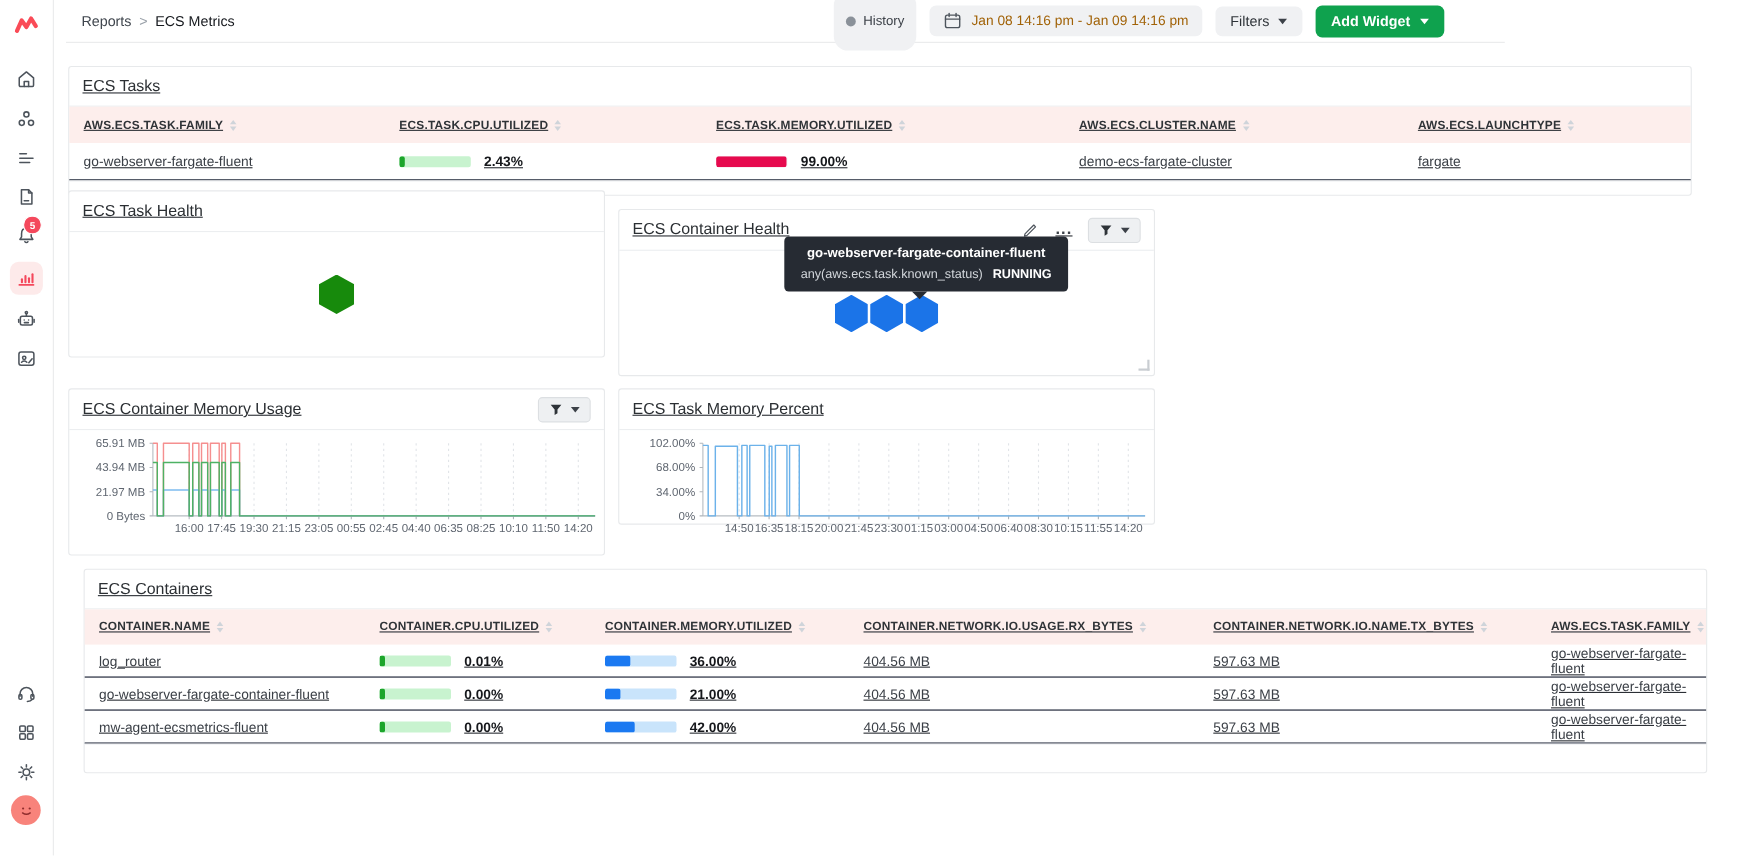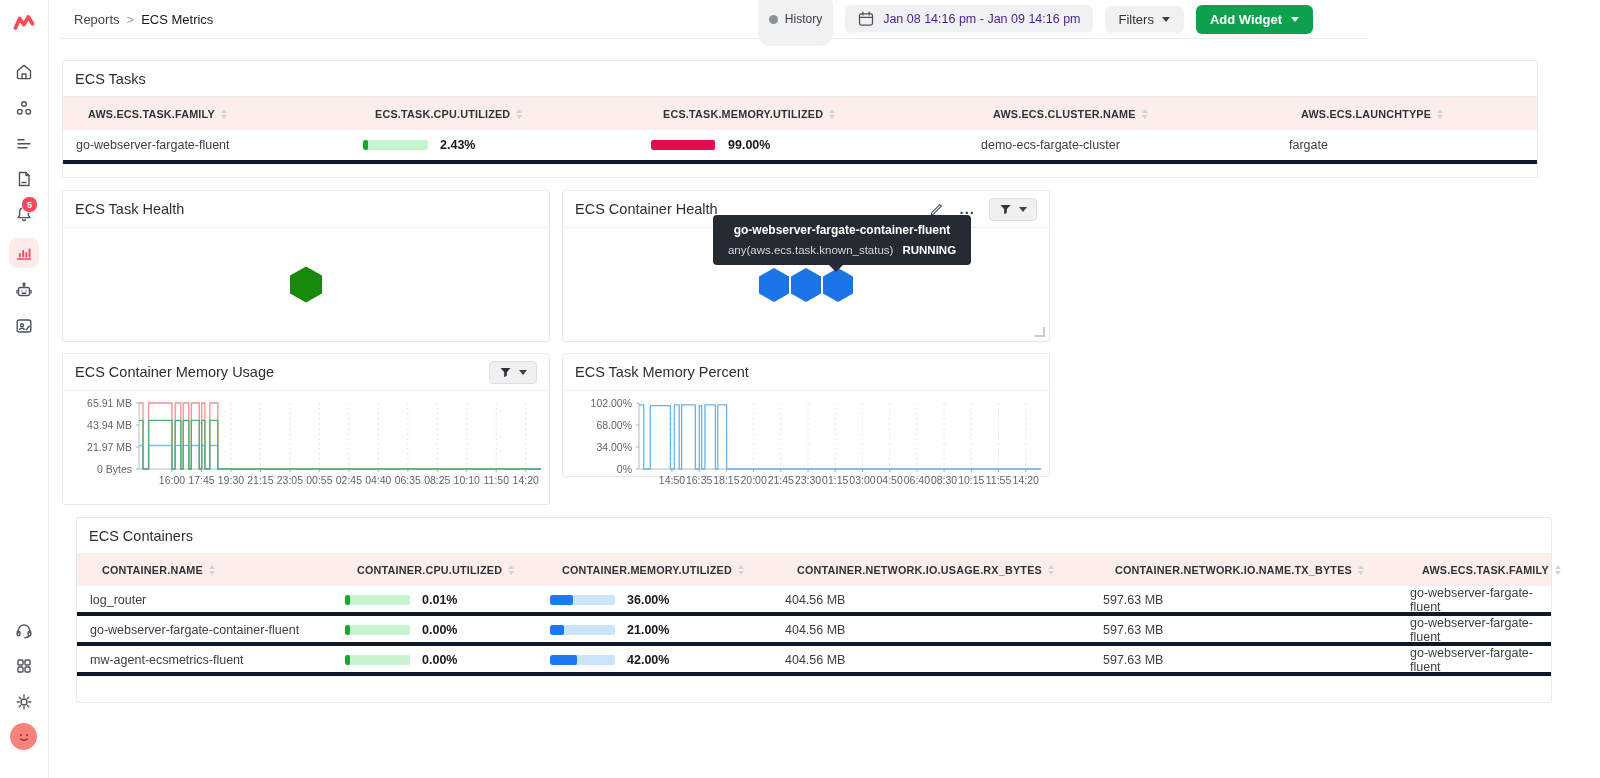--- a/index.html
+++ b/index.html
@@ -15,36 +15,36 @@
   .avatar{position:absolute;left:10px;top:723px;width:27px;height:27px;border-radius:50%;background:#f8837b;display:flex;align-items:center;justify-content:center;cursor:pointer;}
   
   .topbar{position:absolute;left:60px;top:0;width:1308px;height:38px;border-bottom:1px solid #e9eaec;background:#fff;}
   .crumbs{position:absolute;left:14px;top:0;height:38px;display:flex;align-items:center;gap:7px;font-size:13px;}
   .crumb-sec{color:#3f454d;cursor:pointer;}
   .crumb-sep{color:#9aa1a9;}
   .crumb-page{color:#15181d;}
   .tb-right{position:absolute;right:55px;top:0;height:38px;display:flex;align-items:center;gap:12px;}
   .pill{display:flex;align-items:center;gap:7px;background:#f0f1f3;border-radius:13px;padding:20px 11px;font-size:12px;color:#3c4148;cursor:pointer;}
   .dot{width:9px;height:9px;border-radius:50%;background:#8a9199;}
-  .datebox{display:flex;align-items:center;gap:8px;background:#f0f1f3;border-radius:6px;padding:5px 12px;font-size:12.5px;color:#4c1d95;cursor:pointer;}
+  .datebox{display:flex;align-items:center;gap:8px;background:#f0f1f3;border-radius:6px;padding:5px 12px;font-size:12.5px;color:#a16207;cursor:pointer;}
   .btn-gray{display:flex;align-items:center;gap:8px;background:#f0f1f3;border-radius:6px;padding:6px 14px;font-size:13px;color:#2e3338;cursor:pointer;}
   .btn-green{display:flex;align-items:center;gap:9px;background:#0fa24e;border-radius:6px;padding:7px 14px;font-size:13px;color:#fff;font-weight:bold;cursor:pointer;}
   .caret{width:0;height:0;border-left:4px solid transparent;border-right:4px solid transparent;border-top:5px solid #3c4148;}
   .caret.w{border-top-color:#fff;}
   
-  .panel{position:absolute;background:#fff;border:1px solid #e7e9eb;border-radius:3px;box-sizing:border-box;}
+  .panel{position:absolute;background:#fff;border:1px solid #e7e9eb;border-radius:3px;box-sizing:border-box;text-decoration:underline;}
   .p-head{display:flex;align-items:center;justify-content:space-between;border-bottom:1px solid #eceef0;box-sizing:border-box;padding:0 12px;}
   .p-title{font-size:14.5px;color:#2b2f33;}
   .p-actions{display:flex;align-items:center;gap:14px;}
   .icon-btn{cursor:pointer;display:flex;align-items:center;color:#555b62;}
   .dots{font-size:15px;font-weight:bold;color:#3c4148;letter-spacing:1px;line-height:10px;cursor:pointer;}
   .filter-btn{display:flex;align-items:center;gap:7px;background:#eef0f2;border:1px solid #dcdfe2;border-radius:4px;padding:4px 9px;cursor:pointer;}
   
-  .grid-head{display:grid;background:#fdeeec;align-items:center;box-sizing:border-box;padding-left:12px;}
-  .grid-row{display:grid;align-items:center;border-bottom:4px solid #0f172a;box-sizing:border-box;cursor:pointer;}
+  .grid-head{display:grid;background:#fdeeec;align-items:center;box-sizing:border-box;}
+  .grid-row{display:grid;align-items:center;border-bottom:1px solid #0f172a;box-sizing:border-box;cursor:pointer;}
   .tasks-cols{grid-template-columns:287px 288px 330px 308px 1fr;}
   .cont-cols{grid-template-columns:255px 205px 235px 318px 307px 1fr;}
   .hcell{display:flex;align-items:center;padding-left:13px;font-size:10.8px;font-weight:bold;color:#2f3337;letter-spacing:.2px;cursor:pointer;}
   .sort{display:inline-flex;flex-direction:column;gap:2px;margin-left:6px;}
   .sort i{width:0;height:0;border-left:3.5px solid transparent;border-right:3.5px solid transparent;}
   .sort .up{border-bottom:4px solid #cfd4da;}
   .sort .dn{border-top:4px solid #cfd4da;}
   .cell{padding-left:13px;font-size:12.5px;color:#3a3f46;display:flex;align-items:center;}
   .pct{font-weight:bold;color:#16181c;margin-left:12px;font-size:12.5px;}
   .bar{position:relative;width:65px;height:10px;border-radius:2px;overflow:hidden;flex:0 0 auto;}
@@ -264,21 +264,21 @@
             <i style="width: 64.35px;"></i>
           </span>
         <span class="pct">99.00%</span>
       </div>
       <div class="cell">demo-ecs-fargate-cluster</div>
       <div class="cell">fargate</div>
     </div>
     <div class="t-foot" style="height:14px;"></div>
   </section>
 
-  <section class="panel" style="left:62px;top:190px;width:488px;height:152px;">
+  <section class="panel" style="left:62px;top:173px;width:488px;height:152px;">
     <div class="p-head" style="height:37px;">
       <span class="p-title">ECS Task Health</span>
     </div>
     <div style="height:113px;display:flex;align-items:center;justify-content:center;">
       <div class="hex g"></div>
     </div>
   </section>
 
   <section class="panel" style="left:562px;top:190px;width:488px;height:152px;">
     <div class="p-head" style="height:37px;">

